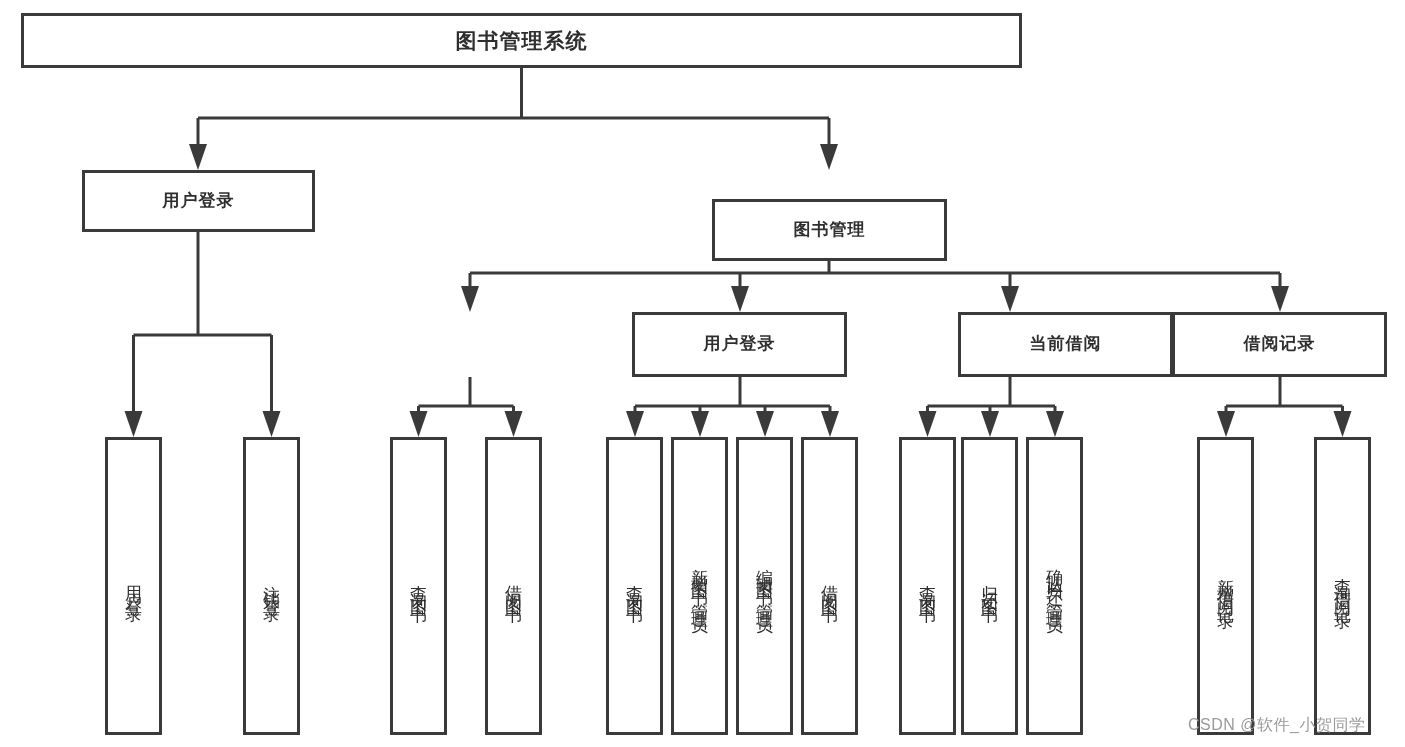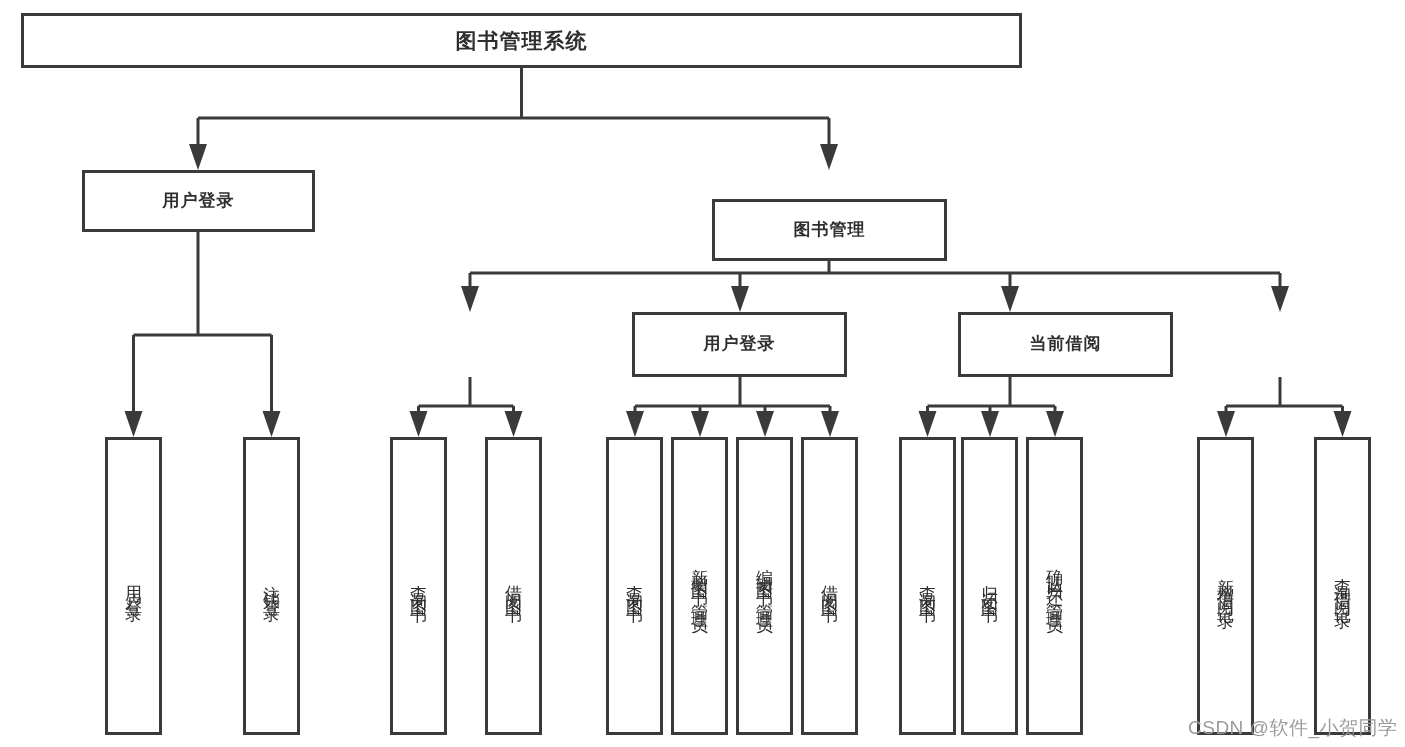--- a/index.html
+++ b/index.html
@@ -48,21 +48,21 @@
   .l3d{left:1172px;}
   .leaf{top:437px;width:57px;height:298px;}
   .g1x1{left:105px;} .g1x2{left:243px;}
   .g2x1{left:390px;} .g2x2{left:485px;}
   .g3x1{left:606px;} .g3x2{left:671px;} .g3x3{left:736px;} .g3x4{left:801px;}
   .g4x1{left:899px;} .g4x2{left:961px;} .g4x3{left:1026px;}
   .g5x1{left:1197px;} .g5x2{left:1314px;}
   #watermark{
     position:absolute;
     left:1188px;top:715px;
-    font-size:19px;
+    font-size:16px;
     color:var(--wm);
     letter-spacing:0.5px;
     z-index:5;
     white-space:nowrap;
     text-align:center;
   }
 </style>
 </head>
 <body>
 
@@ -136,20 +136,21 @@
     </g>
   </svg>
 
   <div class="node h root">图书管理系统</div>
 
   <div class="node h l2a">用户登录</div>
   <div class="node h l2b">图书管理</div>
 
   <div class="node h l3 l3b">用户登录</div>
   <div class="node h l3 l3c">当前借阅</div>
+  <div class="node h l3 l3d">借阅记录</div>
 
   <div class="node v leaf g1x1">用户登录</div>
   <div class="node v leaf g1x2">注销登录</div>
 
   <div class="node v leaf g2x1">查询图书</div>
   <div class="node v leaf g2x2">借阅图书</div>
 
   <div class="node v leaf g3x1">查询图书</div>
   <div class="node v leaf g3x2">新增图书（管理员）</div>
   <div class="node v leaf g3x3">编辑图书（管理员）</div>

